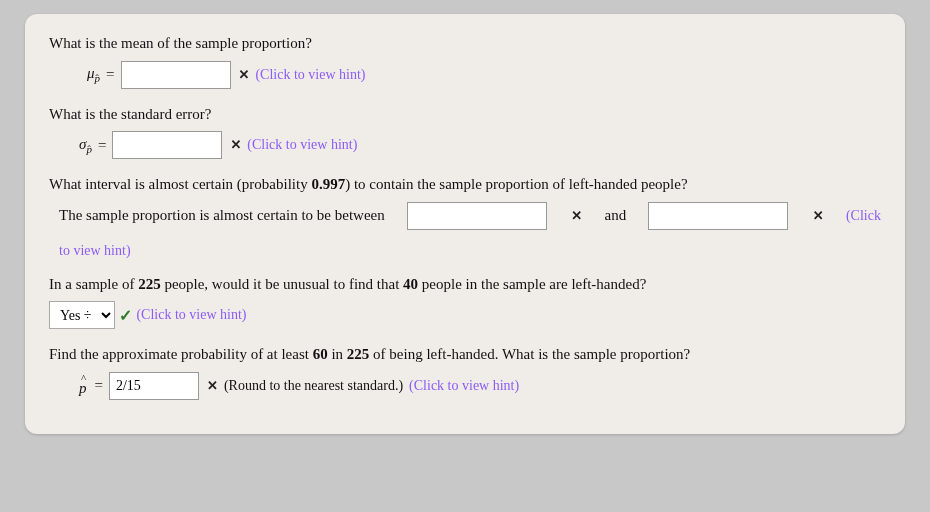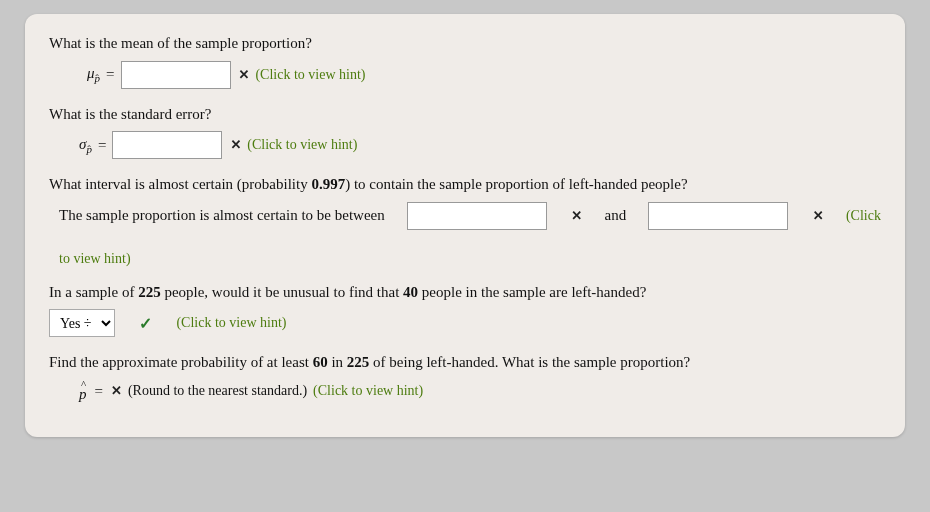--- a/index.html
+++ b/index.html
@@ -64,30 +64,30 @@
     }
 
     .x-mark {
       color: #222;
       font-size: 13px;
       font-weight: bold;
       margin-left: 2px;
     }
 
     .hint-link {
-      color: #4d7c0f;
+      color: #8b5cf6;
       font-size: 14px;
       text-decoration: none;
       cursor: pointer;
     }
 
     .select-row {
       display: flex;
       align-items: center;
-      gap: 24px;
+      gap: 4px;
       margin-top: 6px;
     }
 
     .yes-select {
       border: 1px solid #aaa;
       background: #fff;
       padding: 3px 6px;
       font-size: 14px;
       font-family: Georgia, serif;
       height: 28px;
@@ -158,21 +158,21 @@
     </div>
     <div class="formula-row" style="margin-left: 10px; justify-content: space-between;">
       <span>The sample proportion is almost certain to be between</span>
       <input class="answer-input answer-input-wide" type="text" value="" style="">
       <span class="x-mark">✕</span>
       <span>and</span>
       <input class="answer-input answer-input-wide" type="text" value="" style="">
       <span class="x-mark">✕</span>
       <a class="hint-link">(Click</a>
     </div>
-    <div style="margin-left: 10px; margin-top: 20px;">
+    <div style="margin-left: 10px; margin-top: 12px;">
       <a class="hint-link">to view hint)</a>
     </div>
   </div>
 
   <div class="question-block">
     <div class="question-text">
       In a sample of <strong>225</strong> people, would it be unusual to find that <strong>40</strong> people in the sample are left-handed?
     </div>
     <div class="select-row">
       <select class="yes-select">
@@ -187,19 +187,20 @@
   <div class="question-block">
     <div class="question-text">
       Find the approximate probability of at least <strong>60</strong> in <strong>225</strong> of being left-handed. What is the sample proportion?
     </div>
     <div class="formula-row">
       <span style="position:relative; display:inline-block; margin-right:2px;">
         <span style="font-size:11px; position:absolute; top:-2px; left:2px; font-style:normal;">^</span>
         <span style="font-style:italic; font-size:15px; padding-top:6px; display:inline-block;">p</span>
       </span>
       <span class="equals">=</span>
+      <input class="answer-input" type="text" value="2/15" style="width: 90px;">
       <span class="x-mark">✕</span>
       <span style="font-size:14px;">(Round to the nearest standard.)</span>
       <a class="hint-link">(Click to view hint)</a>
     </div>
   </div>
 
 </div>
 
 </body></html>

